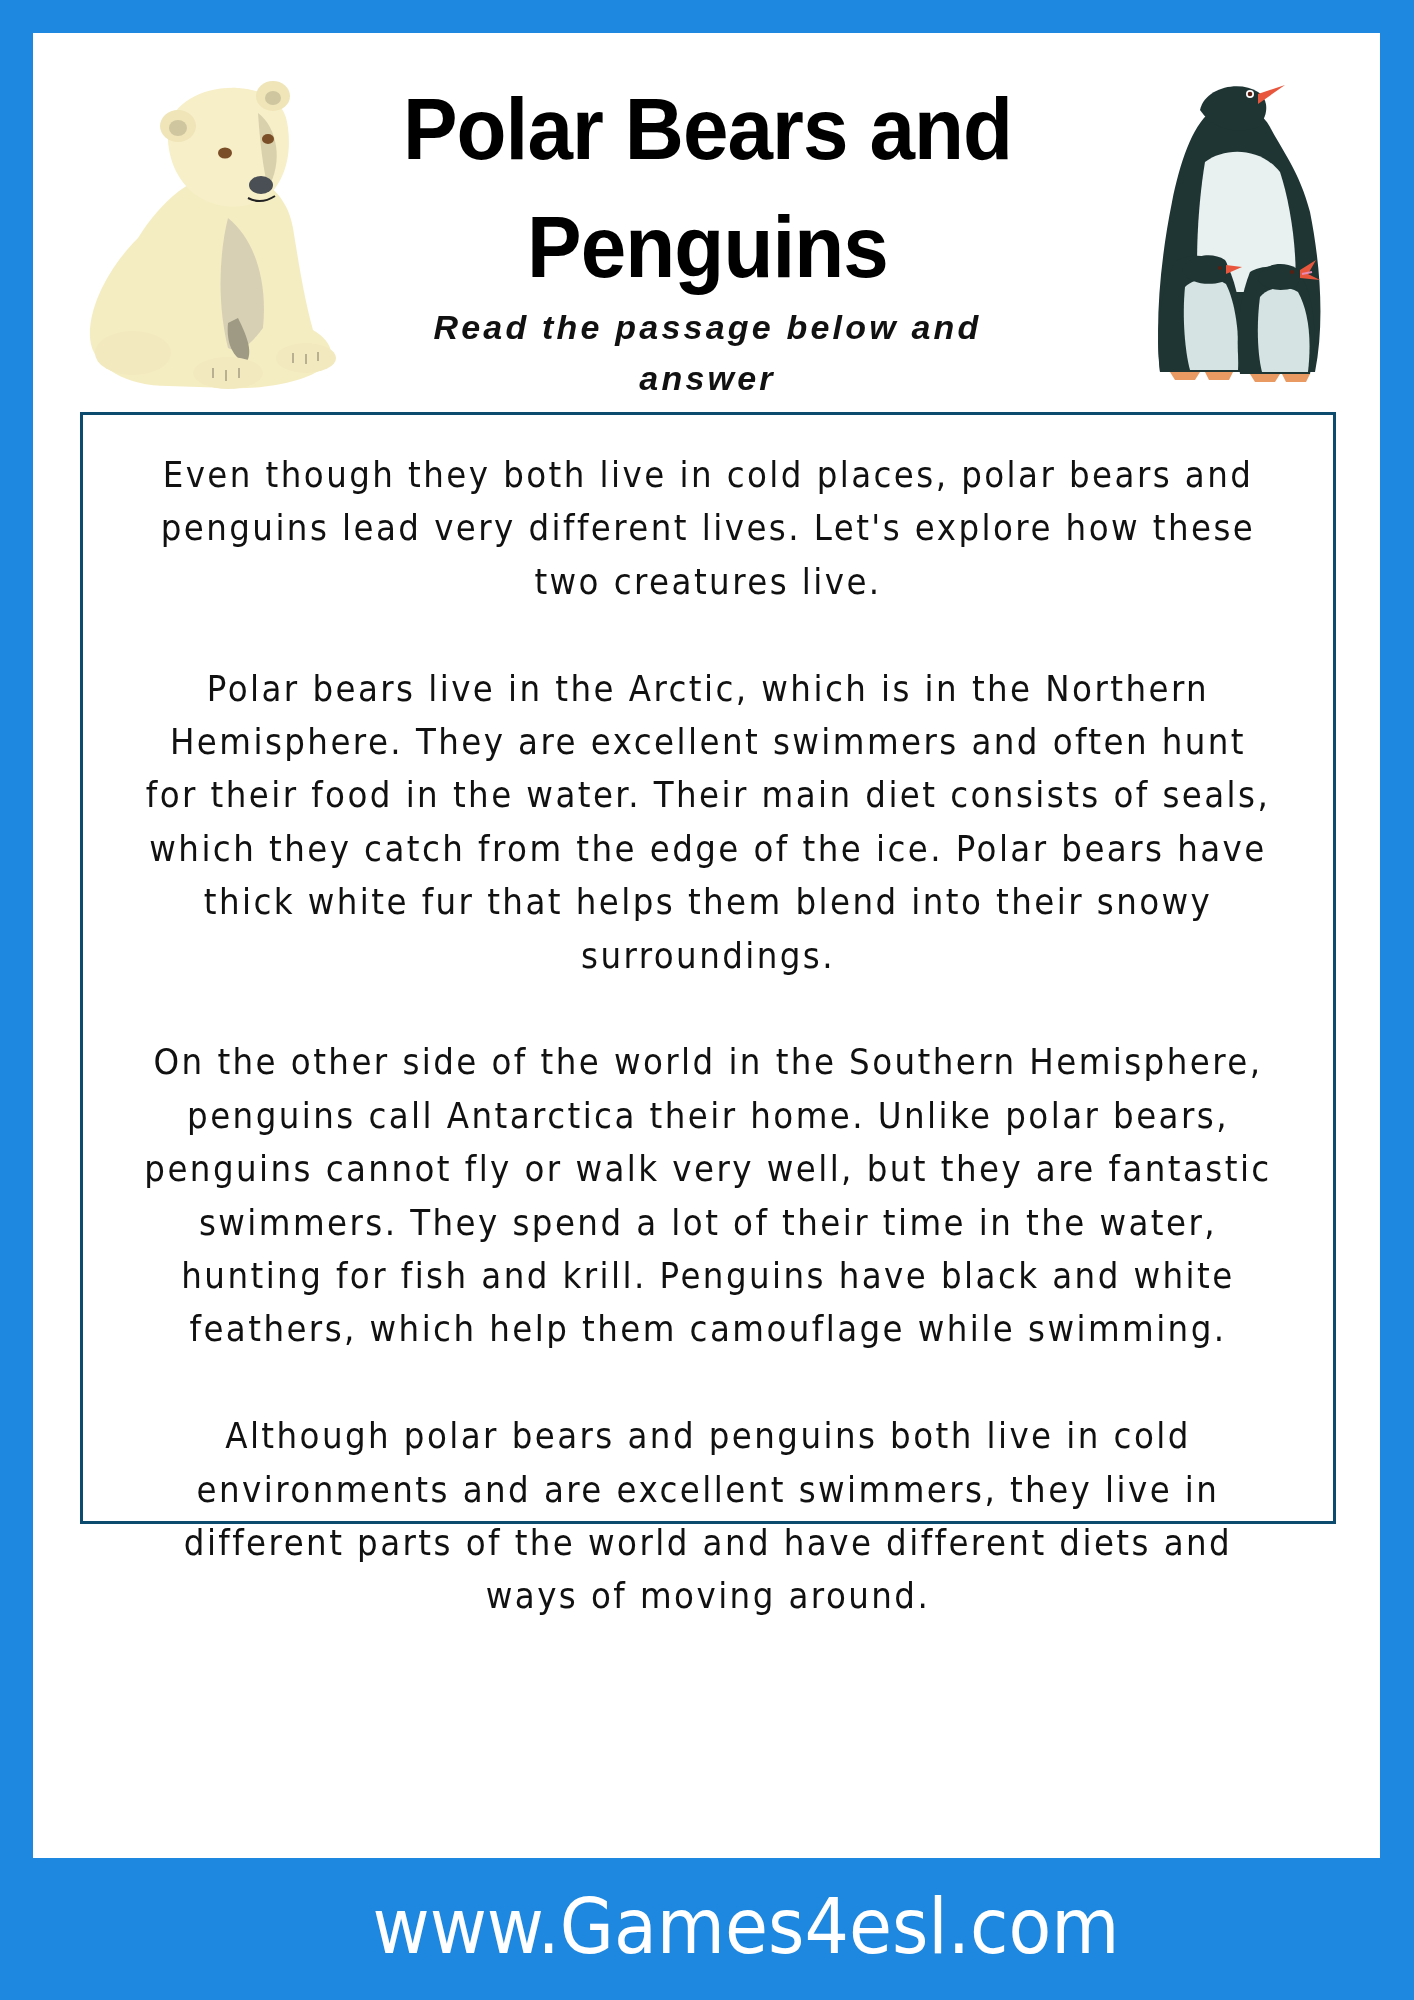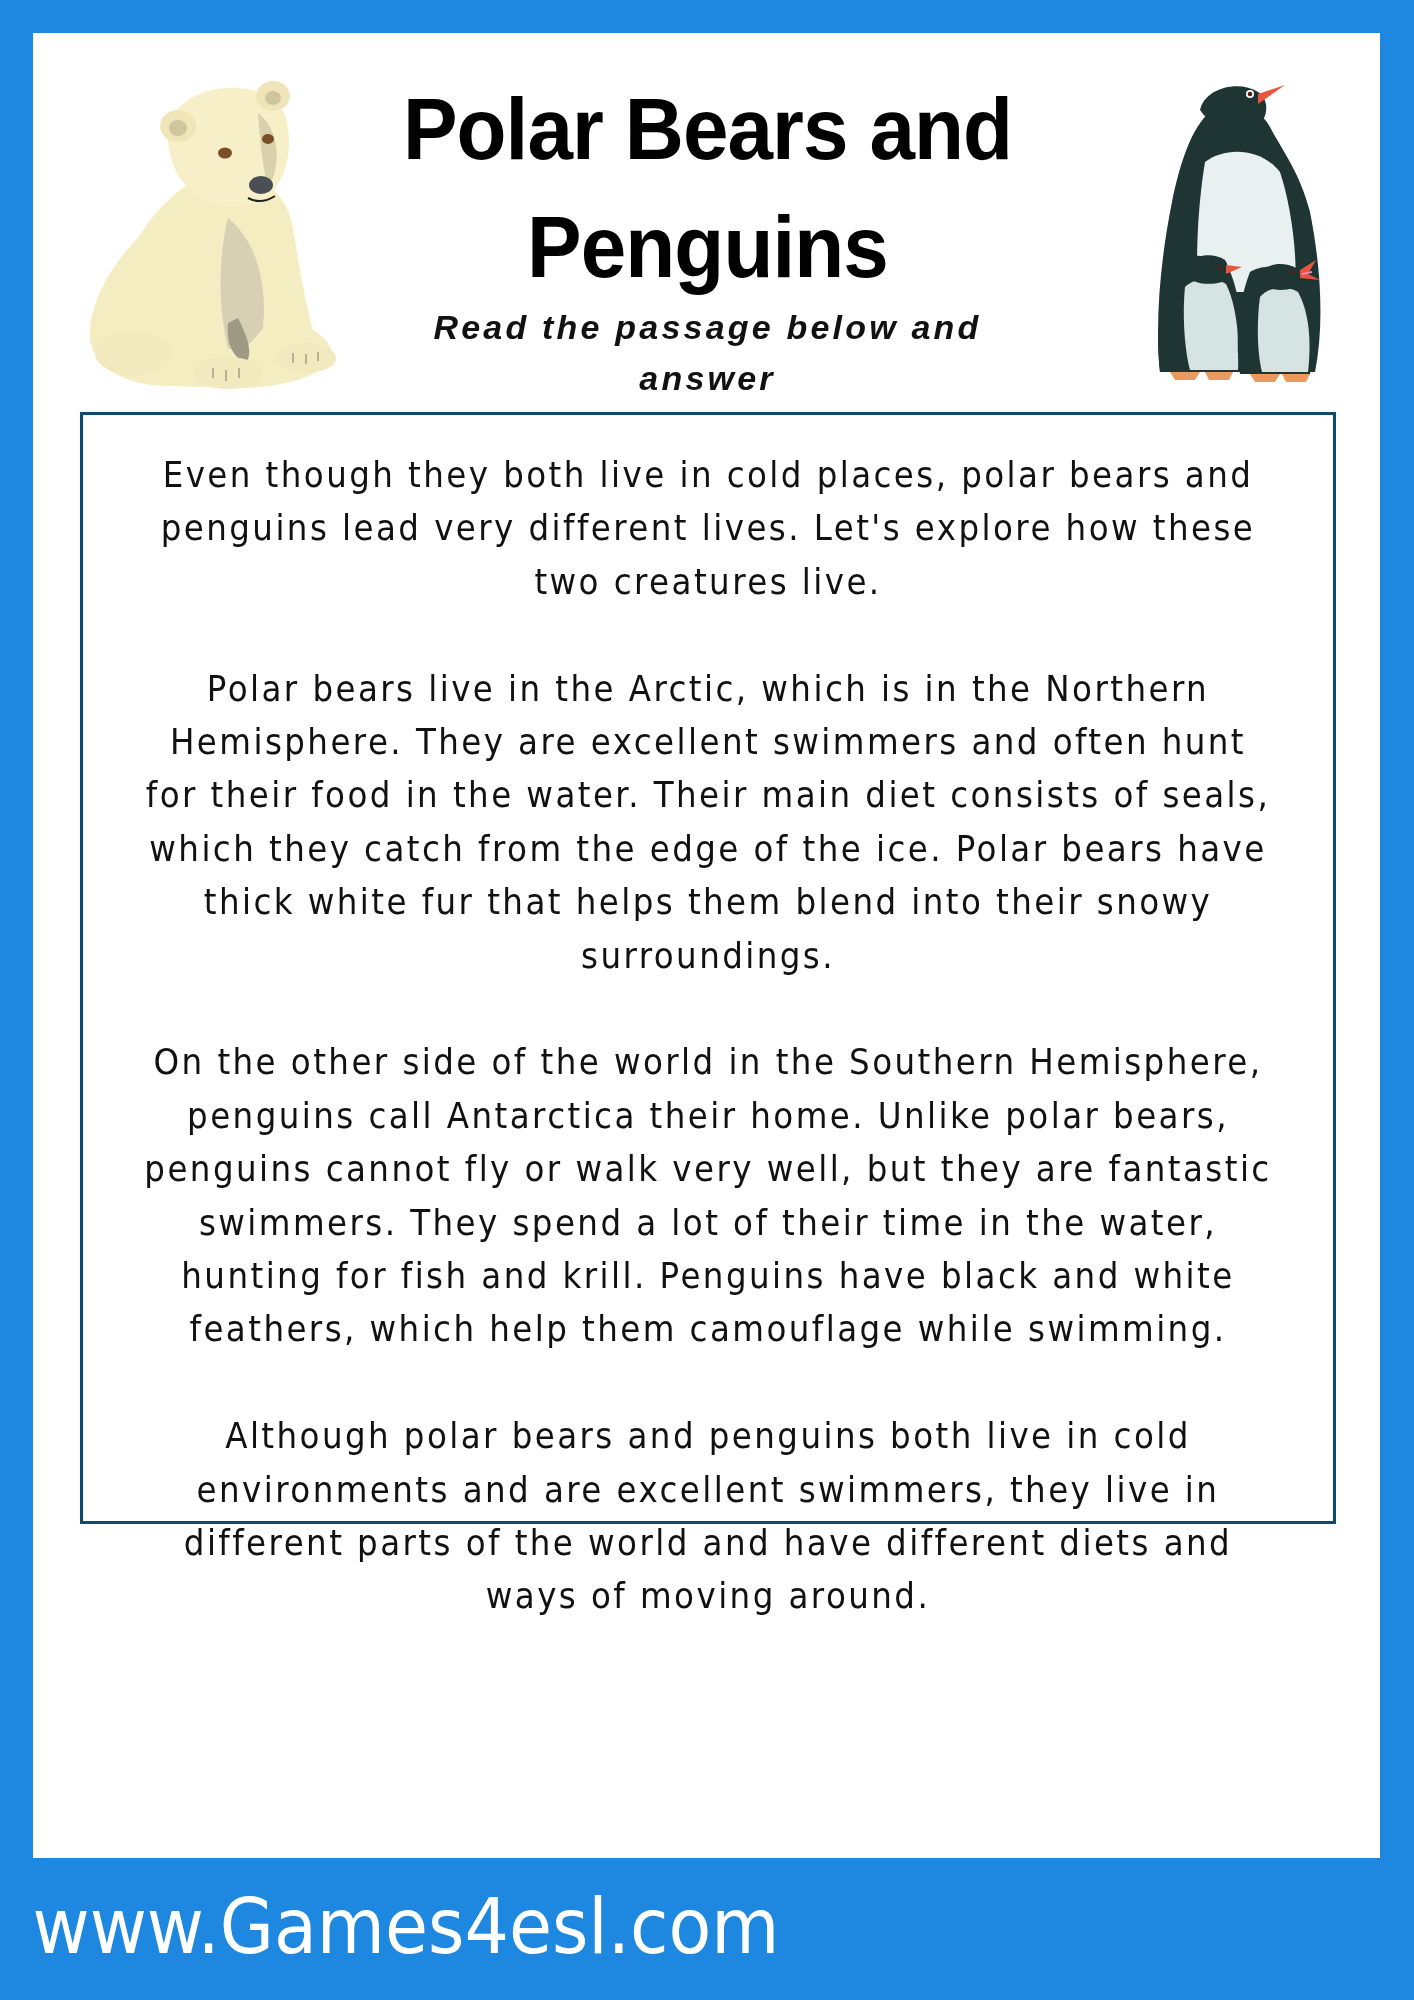--- a/index.html
+++ b/index.html
@@ -72,21 +72,21 @@
     color: #111;
     transform: scaleX(0.93);
     transform-origin: center top;
   }
   .passage p { margin: 0 0 53.4px 0; }
   .passage p:last-child { margin-bottom: 0; }
   .footer {
     position: absolute;
     left: 0; top: 1858px;
     width: 1152px; height: 142px;
-    display: flex; align-items: center; justify-content: flex-start;
+    display: flex; align-items: center; justify-content: flex-end;
   }
   .footer-link {
     color: #fff;
     font-family: "DejaVu Sans", sans-serif;
     font-size: 76px;
     letter-spacing: 0px;
     text-decoration: none;
     transform: scaleX(0.92);
     margin-top: -6px;
   }

